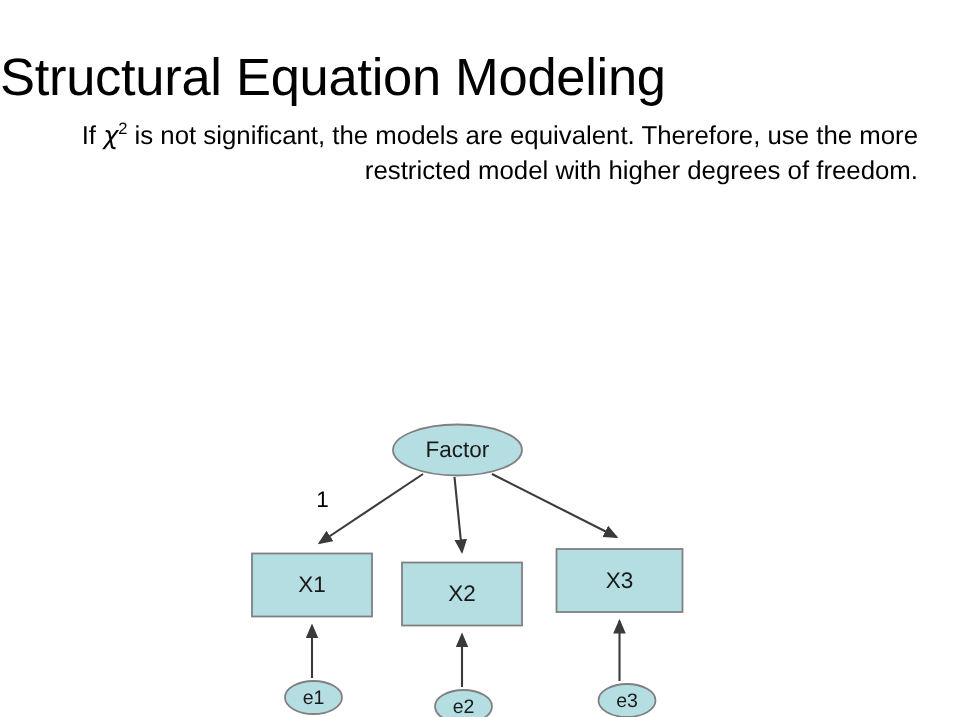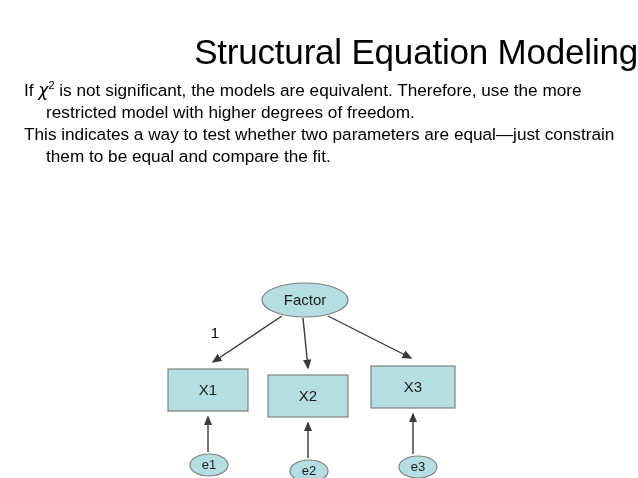--- a/index.html
+++ b/index.html
@@ -16,35 +16,36 @@
     font-family: "Liberation Sans", sans-serif;
     color: #000000;
   }
 
   
   #title {
     position: absolute;
     left: 0;
     top: 32px;
     width: 638px;
-    text-align: right;
+    text-align: left;
     font-size: 35px;
     line-height: 40px;
     font-weight: normal;
     letter-spacing: -0.2px;
     color: #000000;
     white-space: nowrap;
   }
 
   
   #body {
     position: absolute;
-    left: 24px;
+    left: 12px;
     top: 80px;
     width: 600px;
+    text-align: right;
   }
   .para {
     font-size: 17.2px;
     line-height: 21.5px;
     padding-left: 22px;
     text-indent: -22px;
     margin: 0 0 1px 0;
     color: #000000;
   }
   .chi {
@@ -102,21 +103,20 @@
 
 <div id="slide">
 
   <div id="title">Structural Equation Modeling</div>
 
   <div id="body">
 
     <p class="para"><span>If </span><span class="chi">χ</span><span class="sup">2</span><span> is not significant, the models are equivalent.  Therefore, use the more restricted model with higher degrees of freedom.</span></p>
 
 
-    <p class="para"><span>This indicates a way to test whether two parameters are equal—just constrain them to be equal and compare the fit.</span></p>
 
 
   </div>
 
   <div id="diagram">
     <svg width="638" height="216" viewBox="0 0 638 216" xmlns="http://www.w3.org/2000/svg">
 
       <defs>
         <marker id="arrowhead" markerWidth="7" markerHeight="7" refX="6" refY="3" orient="auto" markerUnits="strokeWidth">
           <path d="M0,0 L7,3 L0,6 z" fill="#3a3a3a"></path>

